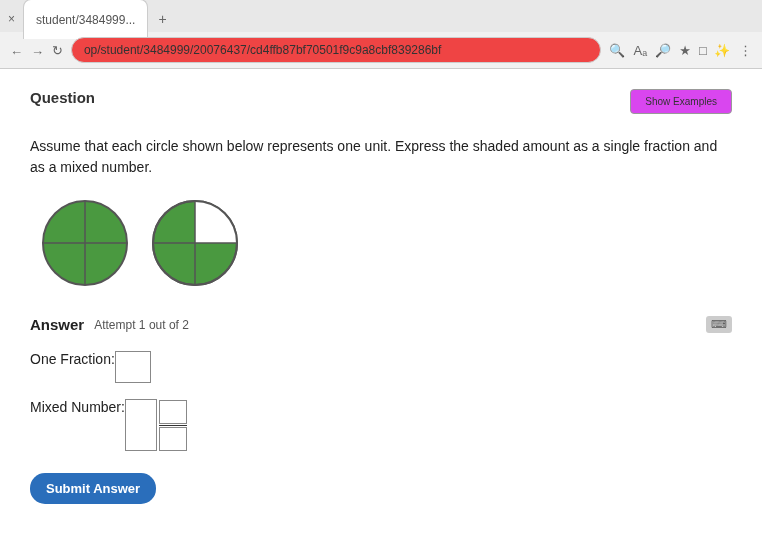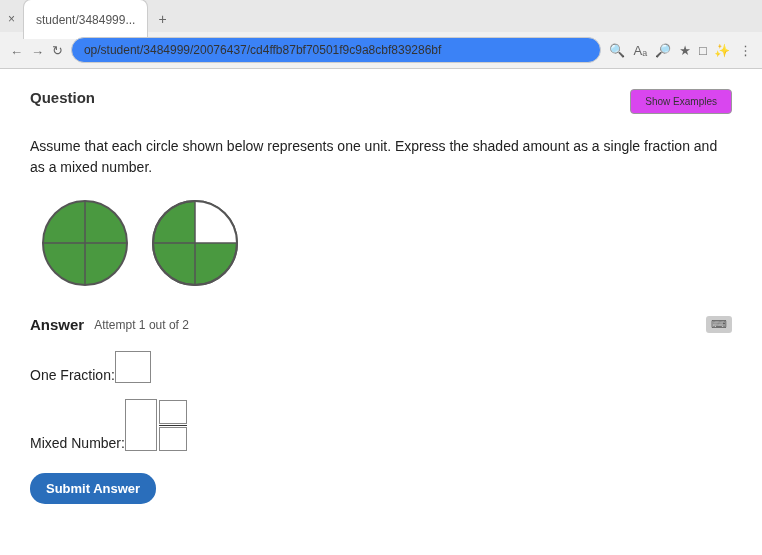--- a/index.html
+++ b/index.html
@@ -52,21 +52,21 @@
     .address-bar {
       display: flex;
       align-items: center;
       padding: 4px 10px;
       background: #f1f1f1;
       height: 36px;
       gap: 8px;
     }
     .address-input {
       flex: 1;
-      background: #3b82f6;
+      background: #ef4444;
       border: 1px solid #ccc;
       border-radius: 16px;
       padding: 3px 12px;
       font-size: 12px;
       color: #333;
       height: 26px;
       display: flex;
       align-items: center;
     }
     .browser-icon {
@@ -149,21 +149,21 @@
       margin-left: auto;
       background: #ccc;
       border-radius: 3px;
       padding: 2px 5px;
       font-size: 11px;
       color: #555;
     }
 
     .fraction-row {
       display: flex;
-      align-items: flex-end;
+      align-items: flex-start;
       gap: 0;
       margin-bottom: 16px;
     }
     .field-label {
       font-size: 14px;
       color: #222;
     }
 
     .fraction-input {
       border: 1px solid #888;

